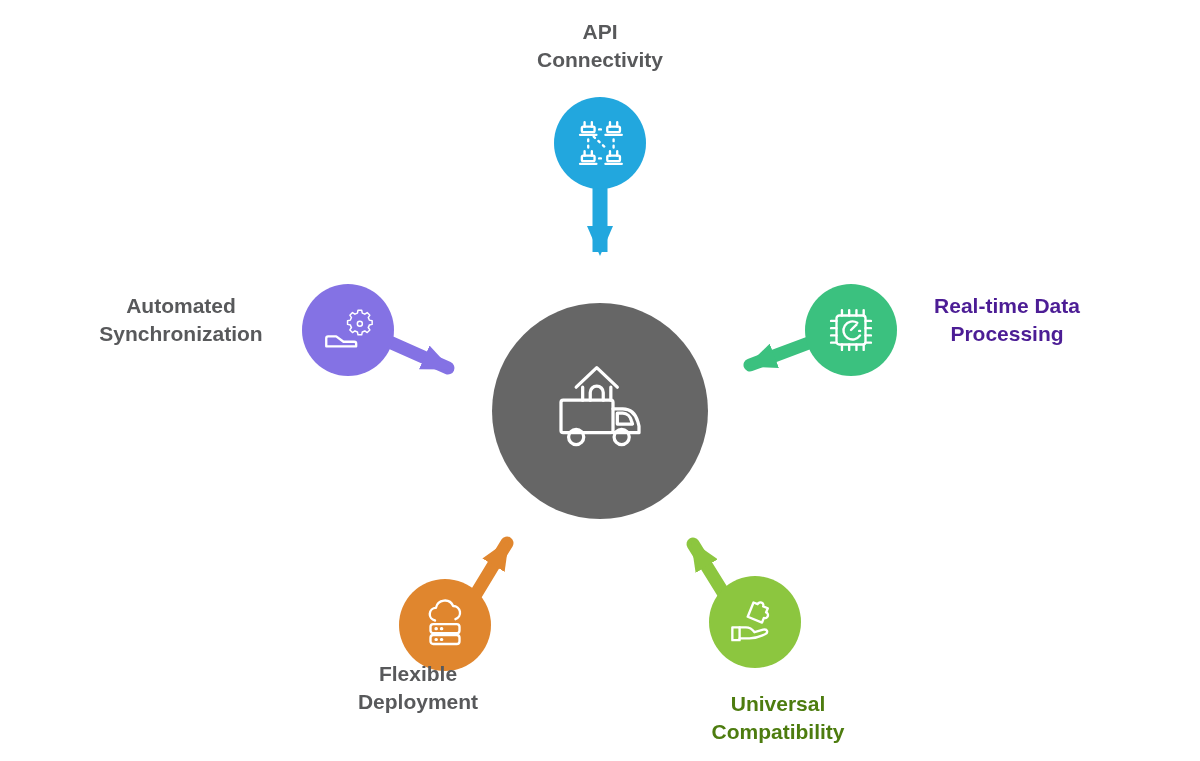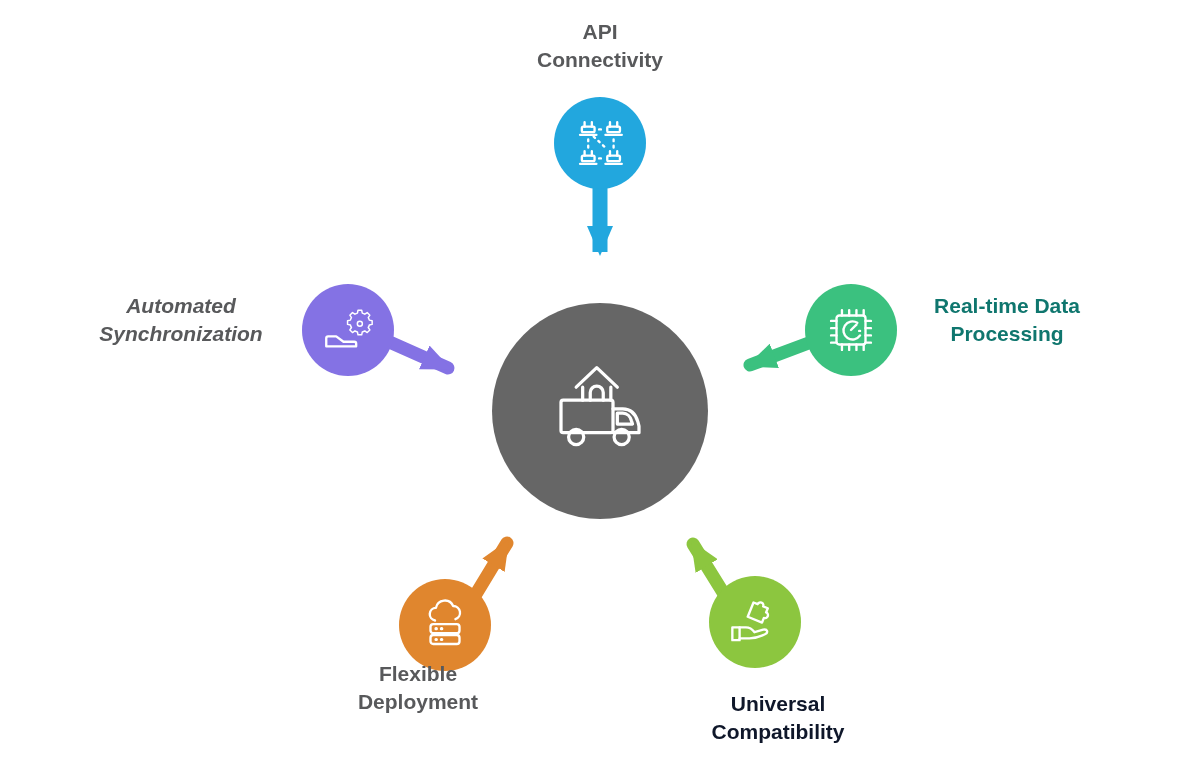--- a/index.html
+++ b/index.html
@@ -156,22 +156,22 @@
           <path d="M2 4 h5 a3.2 3.2 0 1 1 6.5 0 H19 v5 a3.2 3.2 0 1 1 0 6.5 V21 H2 z"></path>
         </g>
         <rect x="7" y="38" width="8" height="14"></rect>
         <path d="M15 50 h11 c8 0 11-2 17-4.5 c4-1.7 2.7-6.2-2-5 l-9.5 2.8 c-2.5-3.3-6-5.3-9.5-5.3 h-7"></path>
       </svg>
     </span>
   </div>
 
   <div class="node-label" id="label-api" style="color: rgb(88, 89, 91);">API
 Connectivity</div>
-  <div class="node-label" id="label-sync" style="color: rgb(88, 89, 91); font-style: italic;">Automated
+  <div class="node-label" id="label-sync" style="color: rgb(88, 89, 91);">Automated
 Synchronization</div>
-  <div class="node-label" id="label-realtime" style="color: #0f766e;">Real-time Data
+  <div class="node-label" id="label-realtime" style="color: #4c1d95;">Real-time Data
 Processing</div>
   <div class="node-label" id="label-deploy" style="color: rgb(88, 89, 91);">Flexible
 Deployment</div>
-  <div class="node-label" id="label-compat" style="color: #0f172a;">Universal
+  <div class="node-label" id="label-compat" style="color: #4d7c0f;">Universal
 Compatibility</div>
 
 </div>
 
 </body></html>

